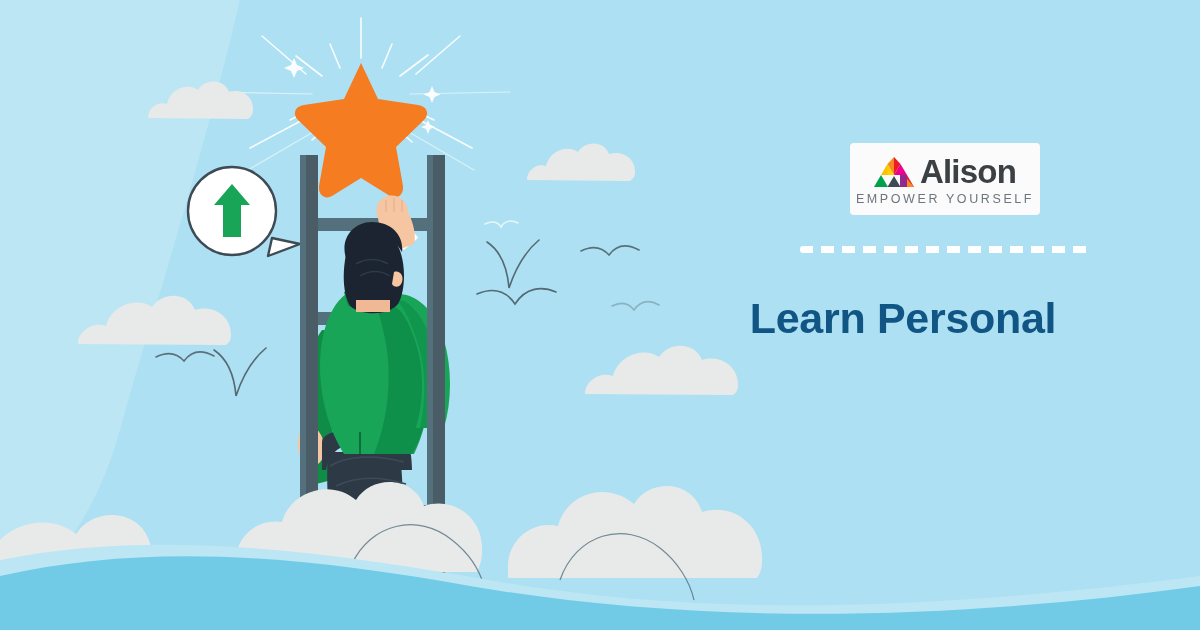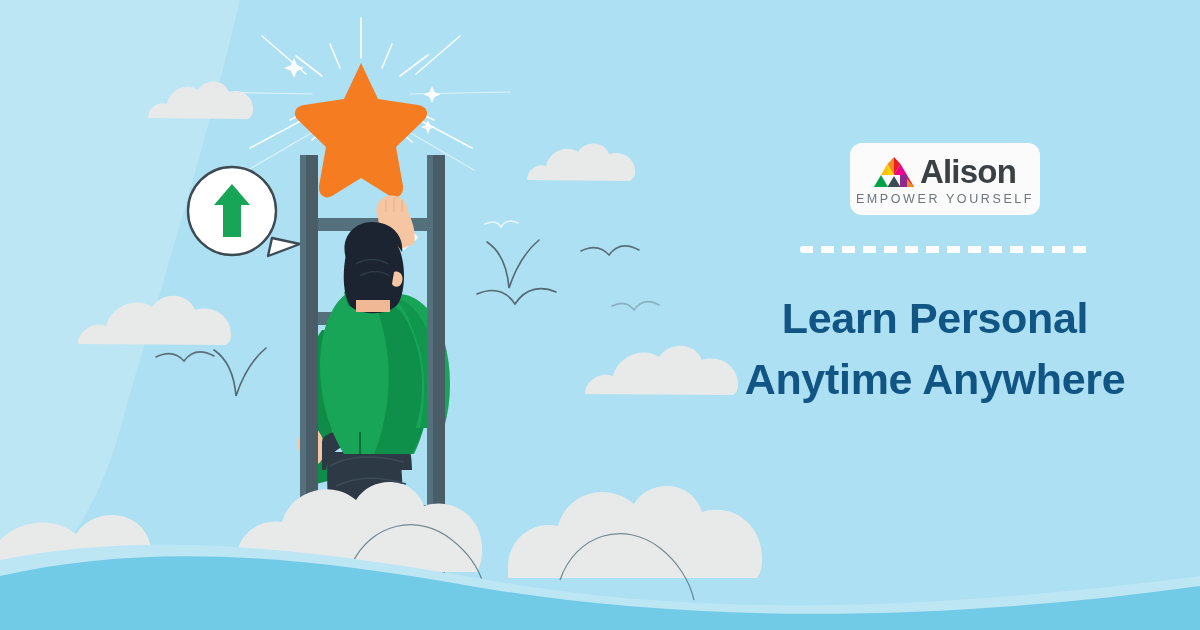--- a/index.html
+++ b/index.html
@@ -25,21 +25,21 @@
   }
 
   
   .logo-badge {
     position: absolute;
     left: 850px;
     top: 143px;
     width: 190px;
     height: 72px;
     background: #fbfbfb;
-    border-radius: 12px;
+    border-radius: 4px;
     box-sizing: border-box;
     padding: 10px 14px 8px 14px;
     display: flex;
     flex-direction: column;
     align-items: center;
     justify-content: center;
   }
   .logo-row {
     display: flex;
     align-items: center;
@@ -81,21 +81,21 @@
     width: 100%;
     height: 100%;
     background-image: repeating-linear-gradient(
         to right,
         #ffffff 0px, #ffffff 13px,
         rgba(255,255,255,0) 13px, rgba(255,255,255,0) 21px);
     border-radius: 3px;
   }
   .headline {
     position: absolute;
-    left: 700px;
+    left: 668px;
     top: 288px;
     width: 470px;
     text-align: center;
     color: #115584;
     font-size: 43px;
     font-weight: bold;
     line-height: 1.43;
     letter-spacing: -0.3px;
   }
   .headline .line { display: block; white-space: nowrap; }
@@ -312,16 +312,15 @@
     </div>
     <div class="logo-tagline">EMPOWER YOURSELF</div>
   </div>
 
   <div class="divider">
     <span></span>
   </div>
 
   <div class="headline">
     <span class="line">Learn Personal</span>
-    <span class="line">Anytime Anywhere</span>
   </div>
 
 </div>
 
 </body></html>

